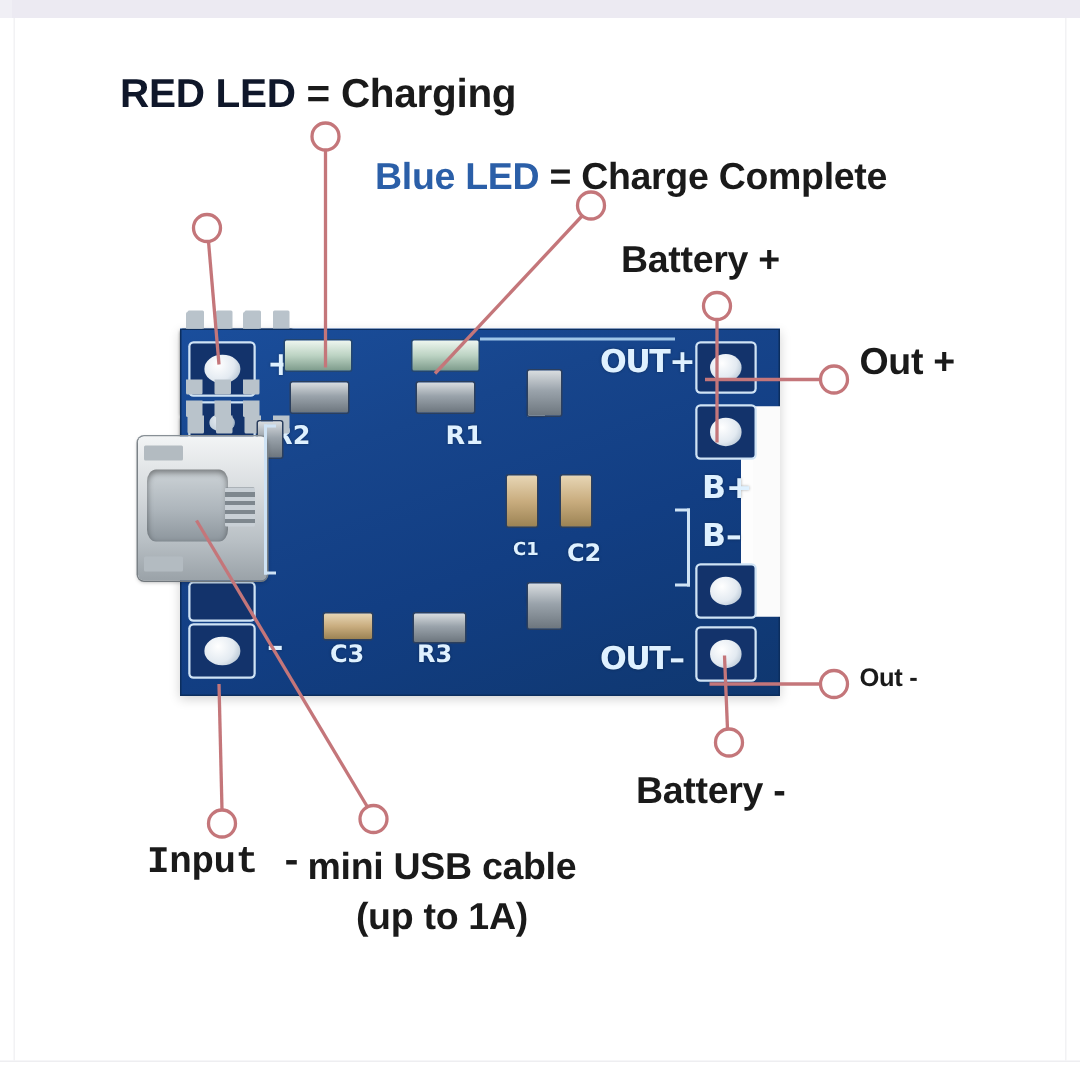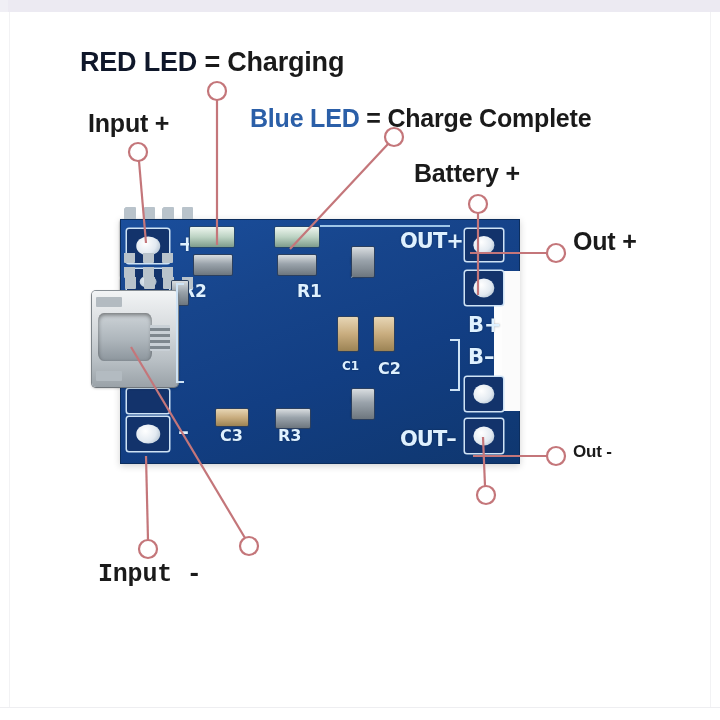--- a/index.html
+++ b/index.html
@@ -264,31 +264,33 @@
 
       <line x1="245" y1="538" x2="131" y2="347"></line>
       <circle cx="249" cy="546" r="9" fill="#ffffff"></circle>
     </g>
   </svg>
 
   <div class="lbl" style="left:80px;top:48px;font-size:27px;">
     <span class="red">RED LED</span><span> = Charging</span>
   </div>
 
-  <div class="lbl" style="left:88px;top:110px;font-size:25px;">Input +</div>
 
   <div class="lbl" style="left:250px;top:105px;font-size:25px;">
     <span class="blue">Blue LED</span><span> = Charge Complete</span>
   </div>
 
   <div class="lbl" style="left:414px;top:160px;font-size:25px;">Battery +</div>
 
   <div class="lbl" style="left:573px;top:228px;font-size:25px;">Out +</div>
 
   <div class="lbl" style="left:573px;top:443px;font-size:17px;">Out -</div>
 
+  <div class="lbl" style="left:424px;top:514px;font-size:25px;">Battery -</div>
 
   <div class="lbl" style="left:98px;top:562px;font-size:25px;font-family:Liberation Mono, monospace;">Input -</div>
 
   <div class="lbl" style="left:205px;top:562px;font-size:25px;text-align:center;line-height:1.32;">
+    <div>mini USB cable</div>
+    <div>(up to 1A)</div>
   </div>
 
 </div>
 
 </body></html>

